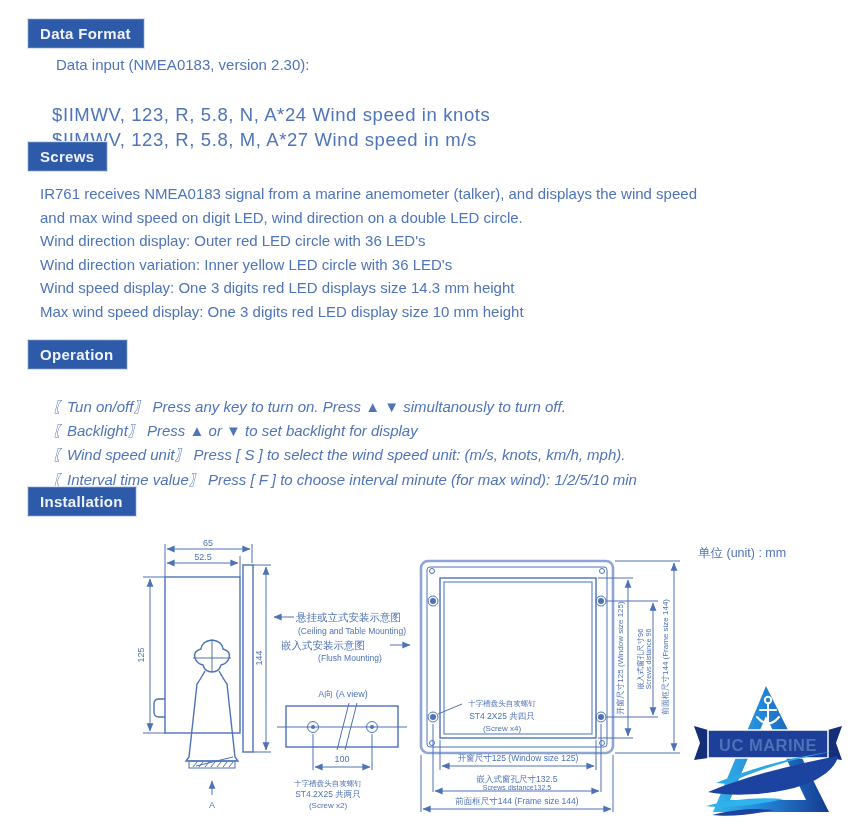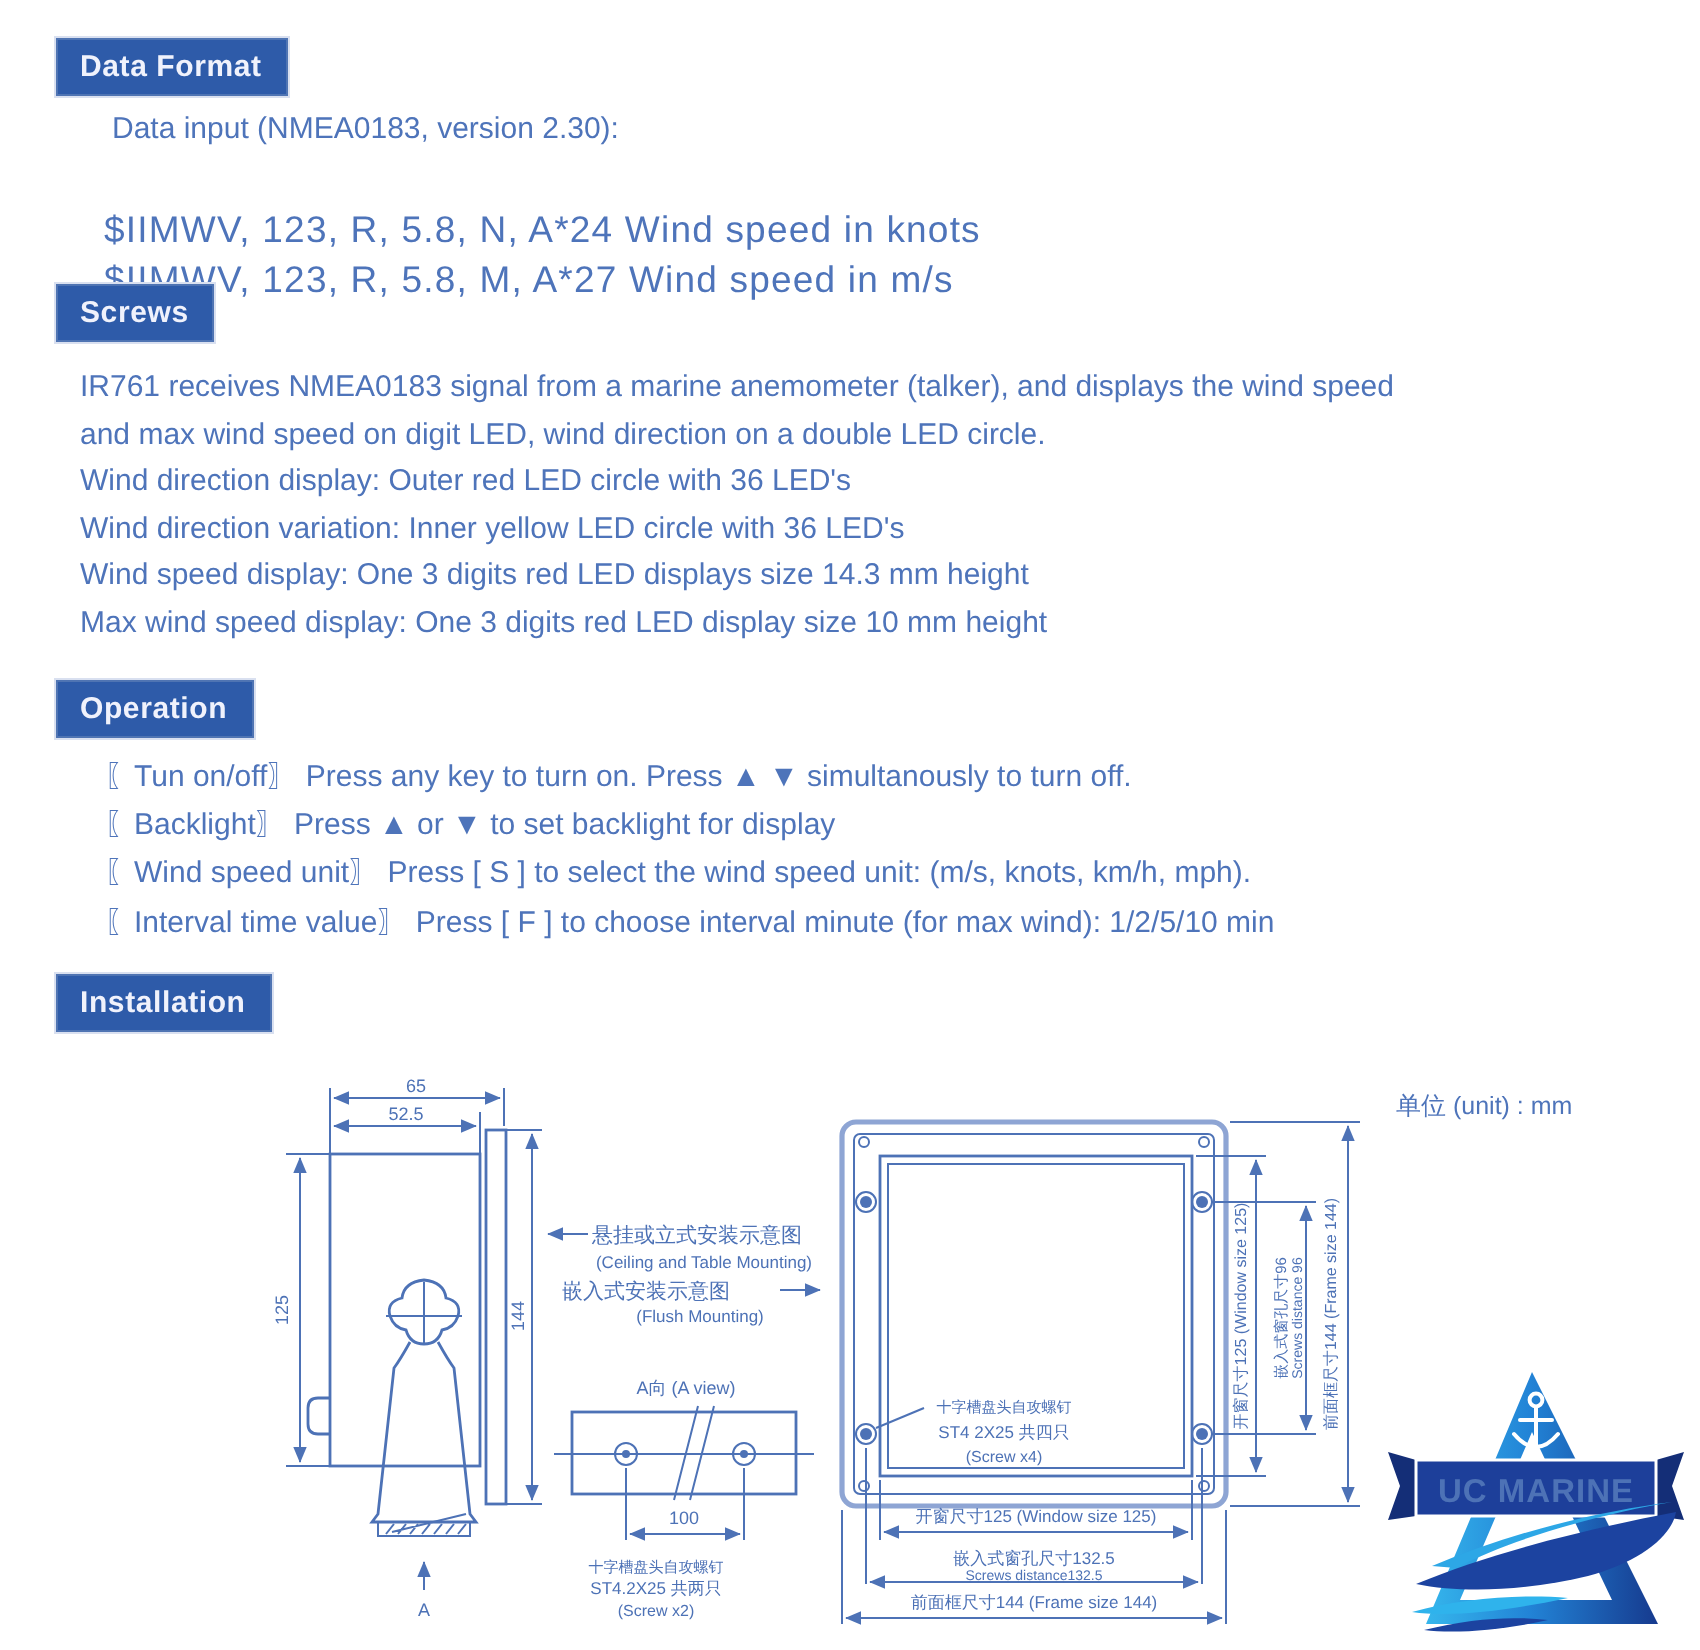--- a/index.html
+++ b/index.html
@@ -39,21 +39,21 @@
   <div class="para" style="left:40px;top:182px;">
     <div>IR761 receives NMEA0183 signal from a marine anemometer (talker), and displays the wind speed</div>
     <div>and max wind speed on digit LED, wind direction on a double LED circle.</div>
     <div>Wind direction display: Outer red LED circle with 36 LED's</div>
     <div>Wind direction variation: Inner yellow LED circle with 36 LED's</div>
     <div>Wind speed display: One 3 digits red LED displays size 14.3 mm height</div>
     <div>Max wind speed display: One 3 digits red LED display size 10 mm height</div>
   </div>
 
   <div class="sec-hdr" style="top:340px;">Operation</div>
-  <div class="para opara" style="left:52px;top:377px;">
+  <div class="para opara" style="left:52px;top:395px;font-style:italic;">
     <div>〖Tun on/off〗  Press any key to turn on. Press ▲ ▼ simultanously to turn off.</div>
     <div>〖Backlight〗 Press ▲ or ▼ to set backlight for display</div>
     <div>〖Wind speed unit〗 Press [ S ]  to select the wind speed unit: (m/s, knots, km/h, mph).</div>
     <div>〖Interval time value〗  Press [ F ] to choose interval minute (for max wind): 1/2/5/10 min</div>
   </div>
 
   <div class="sec-hdr" style="top:487px;">Installation</div>
   <div id="unit-note">单位 (unit) : mm</div>
 
   <svg style="position:absolute;left:130px;top:535px;" width="560" height="288" viewBox="130 535 560 288">

